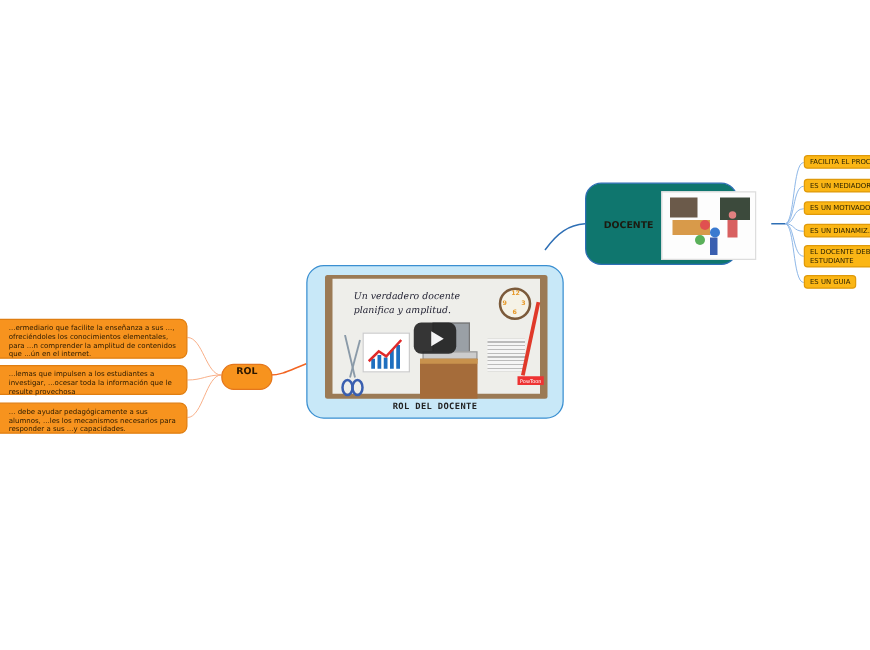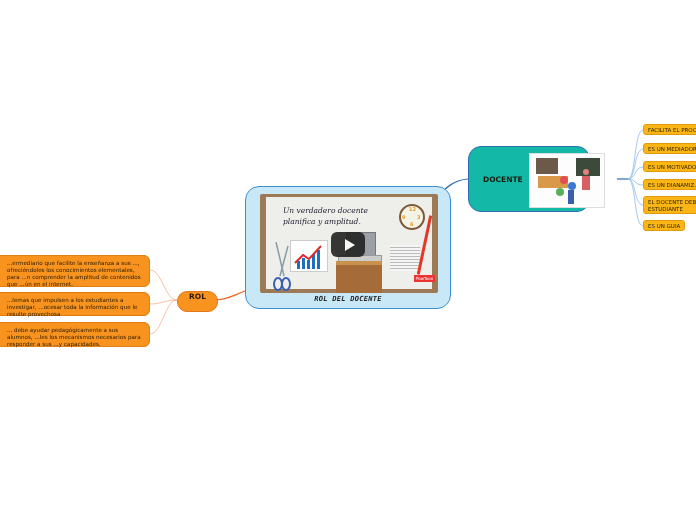--- a/index.html
+++ b/index.html
@@ -9,21 +9,21 @@
 
   
   .leftnode { position:absolute; left:-20px; width:170px; background:#f7931e; border:1px solid #e07e10;
               border-radius:6px; color:#2a1a00; font-size:5.6px; line-height:7px; padding:4px 6px 4px 26px;
               box-sizing:border-box; }
   .rol { position:absolute; left:177px; top:291px; width:39px; height:19px; background:#f7931e;
          border:1px solid #e4761c; border-radius:10px; font-weight:bold; font-size:7.5px; color:#2b1700;
          display:flex; align-items:flex-start; justify-content:center; }
 
   
-  .central { position:absolute; left:245px; top:186px; width:206px; height:123px; background:#c8e8f8;
+  .central { position:absolute; left:245px; top:212px; width:206px; height:123px; background:#c8e8f8;
              border:1px solid #3a8fd1; border-radius:14px; box-sizing:border-box; }
   .video { position:absolute; left:14px; top:7px; width:178px; height:99px; background:#9b7a55;
            border-radius:2px; overflow:hidden; }
   .paper { position:absolute; left:6px; top:3px; width:166px; height:92px; background:#eeeeea; }
   .vtitle { position:absolute; left:17px; top:8px; font-family:"DejaVu Serif", serif; font-style:italic;
             font-size:7.5px; line-height:11px; color:#223; }
   .clock { position:absolute; left:133px; top:7px; width:22px; height:22px; border-radius:50%;
            border:2px solid #7b5a3a; background:#f5f2e6; }
   .clock span { position:absolute; font-size:5px; color:#e79a2a; font-weight:bold; }
   .play { position:absolute; left:71px; top:38px; width:34px; height:25px; background:#222;
@@ -32,24 +32,24 @@
   .chart { position:absolute; left:24px; top:43px; width:36px; height:30px; background:#fff; border:1px solid #ccc; }
   .desk { position:absolute; left:70px; top:64px; width:46px; height:28px; background:#a56c3a; border-top:4px solid #c8924d; }
   .pc { position:absolute; left:80px; top:35px; width:28px; height:25px; background:#9aa0a6; border:1px solid #777; }
   .kbd { position:absolute; left:72px; top:58px; width:42px; height:5px; background:#ccc; border:1px solid #999; }
   .stack { position:absolute; left:124px; top:48px; width:30px; height:26px;
            background:repeating-linear-gradient(180deg,#f5f5f5 0 2px,#bbb 2px 3px); }
   .pencil { position:absolute; left:157px; top:18px; width:3px; height:60px; background:#e0392a; transform:rotate(12deg); }
   .scissors { position:absolute; left:6px; top:45px; width:20px; height:50px; }
   .logo { position:absolute; left:148px; top:78px; font-size:4px; background:#e33; color:#fff; padding:1px 2px; }
   .central-label { position:absolute; left:0; right:0; top:108px; text-align:center;
-                   font-family:"DejaVu Sans Mono", monospace; font-size:7px; font-weight:bold; color:#222; letter-spacing:0.3px;font-style:italic; }
+                   font-family:"DejaVu Sans Mono", monospace; font-size:7px; font-weight:bold; color:#222; letter-spacing:0.3px; }
 
   
-  .docente { position:absolute; left:468px; top:146px; width:122px; height:66px; background:#14b8a6;
+  .docente { position:absolute; left:468px; top:146px; width:122px; height:66px; background:#0f766e;
              border:1px solid #2e6fb5; border-radius:13px; box-sizing:border-box;text-align:right; }
   .docente-label { position:absolute; left:14px; top:28px; font-weight:bold; font-size:7.5px; color:#1c1a10; }
   .docente-img { position:absolute; left:60px; top:6px; width:74px; height:53px; background:#fdfdfd; border:1px solid #ddd; }
 
   
   .rnode { position:absolute; left:643px; background:#fbb615; border:1px solid #e09a0a; border-radius:3px;
            font-size:5.5px; line-height:7px; color:#2b2200; padding:2px 4px; box-sizing:border-box; white-space:nowrap; overflow:hidden; }
 </style>
 </head>
 <body>

